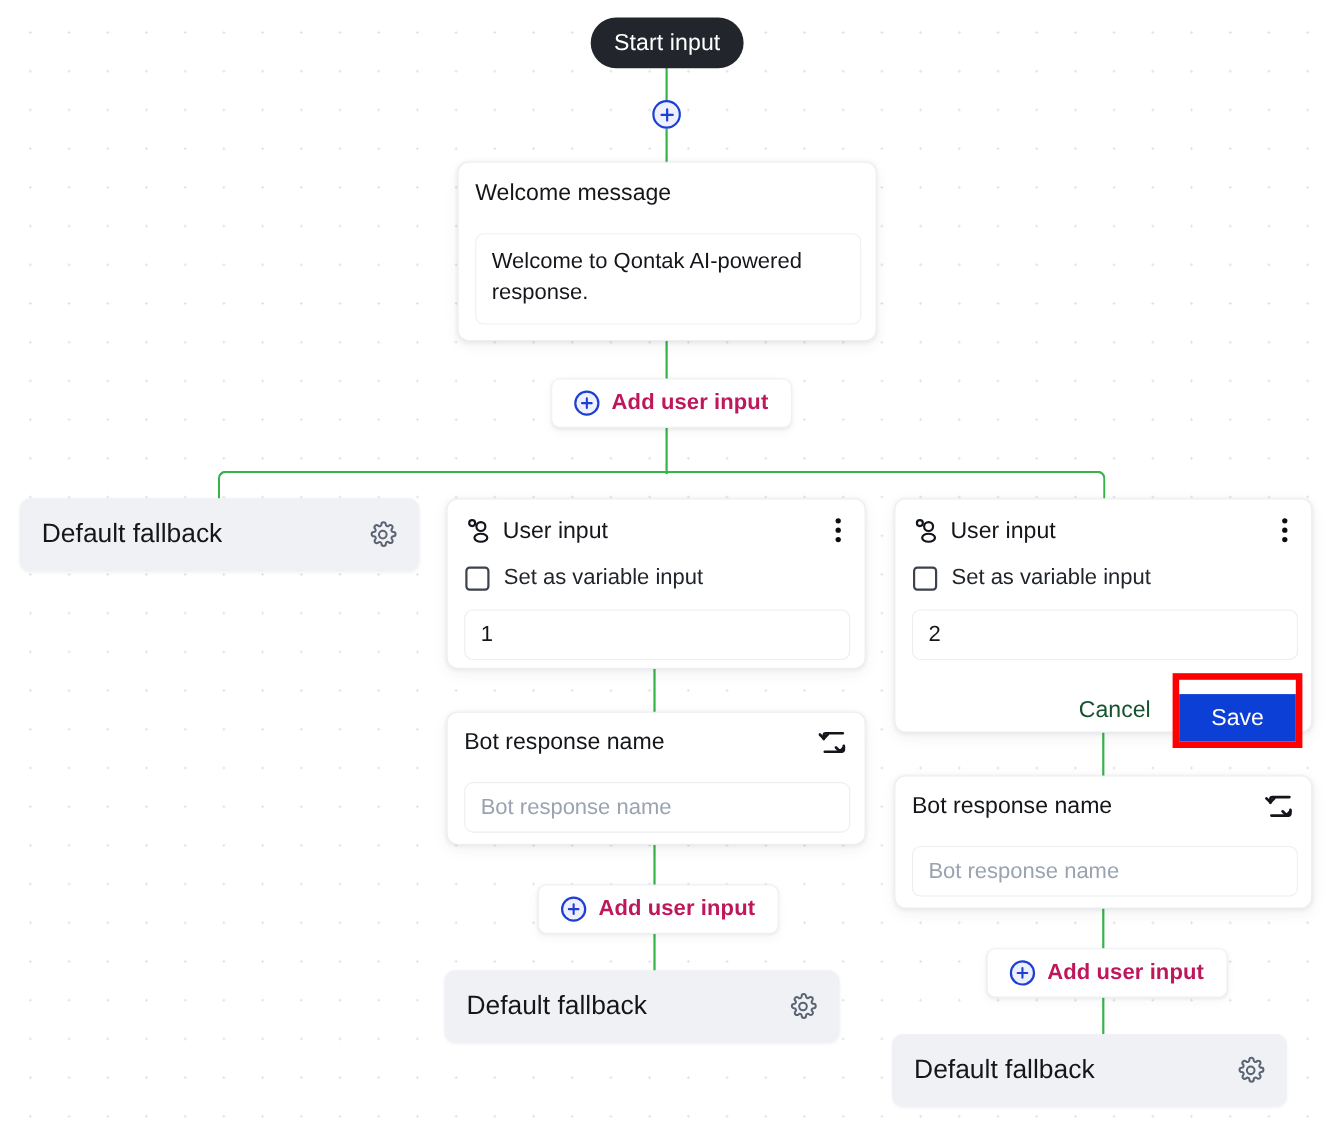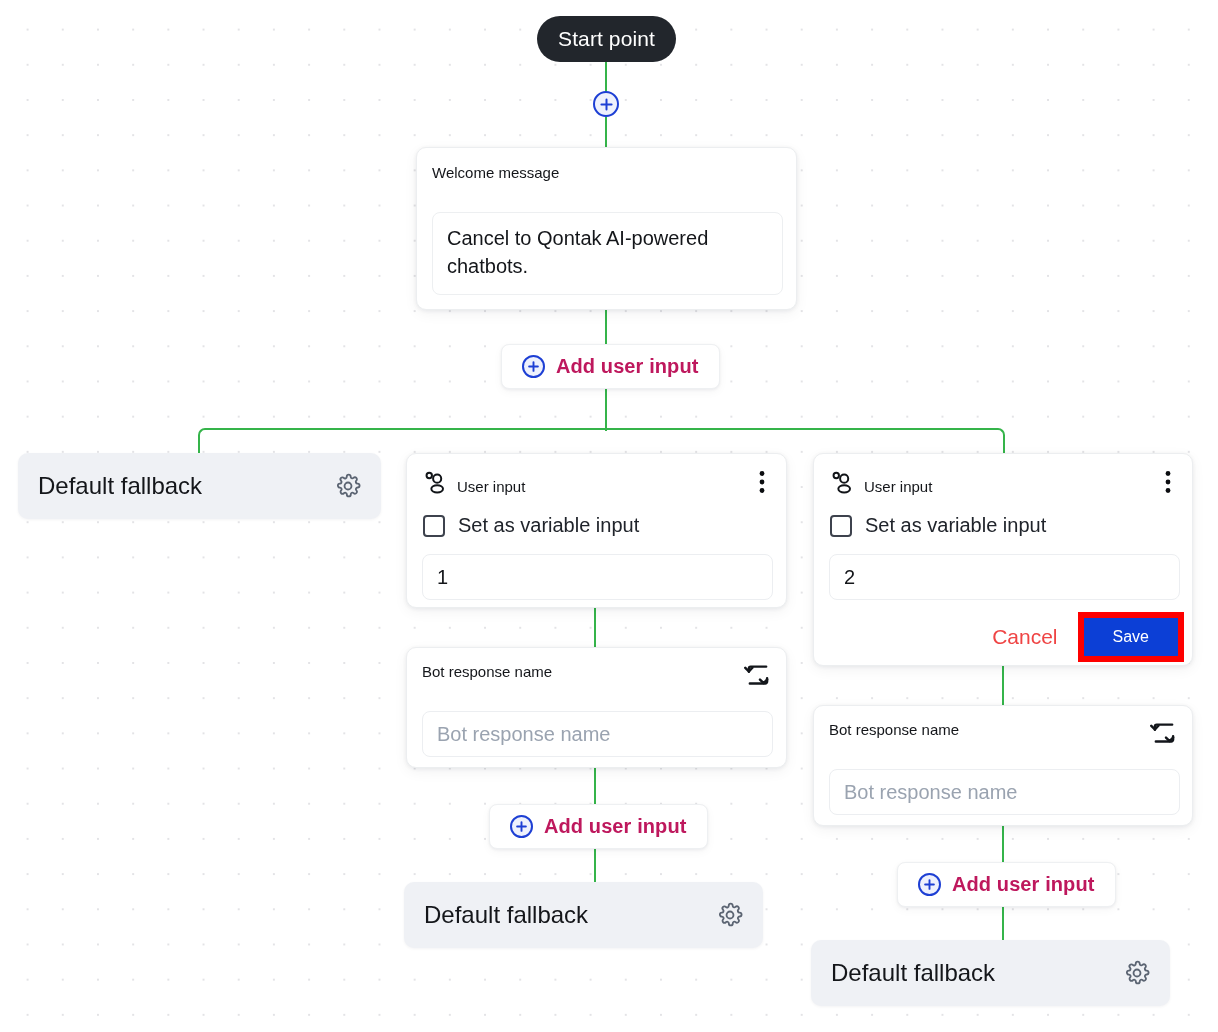--- a/index.html
+++ b/index.html
@@ -54,21 +54,21 @@
 
   
   .card {
     position: absolute;
     background: #ffffff;
     border: 1px solid #eceef0;
     border-radius: 10px;
     box-shadow: 0 1px 4px rgba(16,24,40,.07), 0 4px 14px rgba(16,24,40,.05);
   }
   .card-title {
-    font-size: 15px;
+    font-size: 21px;
     color: #14161a;
     font-weight: 400;
   }
 
   
   #welcome-card { left: 416px; top: 147px; width: 381px; height: 163px; }
   #welcome-card .card-title { position: absolute; left: 15px; top: 16px; }
   .readonly-box {
     position: absolute;
     left: 15px; top: 64px;
@@ -168,40 +168,41 @@
     cursor: text;
   }
   .text-input.ph { color: #9aa3b0; }
 
   .btnrow {
     position: absolute;
     display: flex; align-items: center; gap: 6px;
   }
   .cancel-btn {
     font-size: 21px;
-    color: #ef4444;
+    color: #14532d;
     padding: 8px 14px;
     cursor: pointer;
     background: transparent; border: none;
     font-family: inherit;
   }
   .save-wrap {
     border: 6px solid #fe0000;
     display: inline-block;
     line-height: 0;
   }
   .save-btn {
     background: #0c3fd6;
     color: #ffffff;
     border: none;
     font-family: inherit;
-    font-size: 16px;
+    font-size: 21px;
     padding: 10px 29px;
     cursor: pointer;
     line-height: 1.1;
+    margin-top: 13px;
   }
 
   
   .br-card {}
   .br-title { position: absolute; left: 15px; top: 15px; }
   .swap-icon { position: absolute; width: 28px; height: 28px; }
 </style>
 </head>
 <body>
 
@@ -219,32 +220,32 @@
 
   <div class="edge edge-v" style="left:594px; top:608px; height:60px;"></div>
   <div class="edge edge-v" style="left:594px; top:768px; height:38px;"></div>
   <div class="edge edge-v" style="left:594px; top:847px; height:36px;"></div>
 
   <div class="edge edge-v" style="left:1002px; top:666px; height:60px;"></div>
   <div class="edge edge-v" style="left:1002px; top:826px; height:38px;"></div>
   <div class="edge edge-v" style="left:1002px; top:905px; height:36px;"></div>
 
   <div class="start-pill">
-    <span>Start point</span>
+    <span>Start input</span>
   </div>
 
   <div class="plus-circle" style="left:593px; top:91px;">
     <svg width="15" height="15" viewBox="0 0 15 15">
       <path d="M7.5 2.4 V12.6 M2.4 7.5 H12.6" stroke="#1d3fd4" stroke-width="2" stroke-linecap="round"></path>
     </svg>
   </div>
 
   <div class="card" id="welcome-card">
     <div class="card-title">Welcome message</div>
-    <div class="readonly-box">Cancel to Qontak AI-powered chatbots.</div>
+    <div class="readonly-box">Welcome to Qontak AI-powered response.</div>
   </div>
 
   <div class="add-input-btn" style="left:501px; top:344px;">
     <span class="plus-sm">
       <svg width="13" height="13" viewBox="0 0 13 13">
         <path d="M6.5 2.1 V10.9 M2.1 6.5 H10.9" stroke="#1d3fd4" stroke-width="1.9" stroke-linecap="round"></path>
       </svg>
     </span>
     <span class="label">Add user input</span>
   </div>

